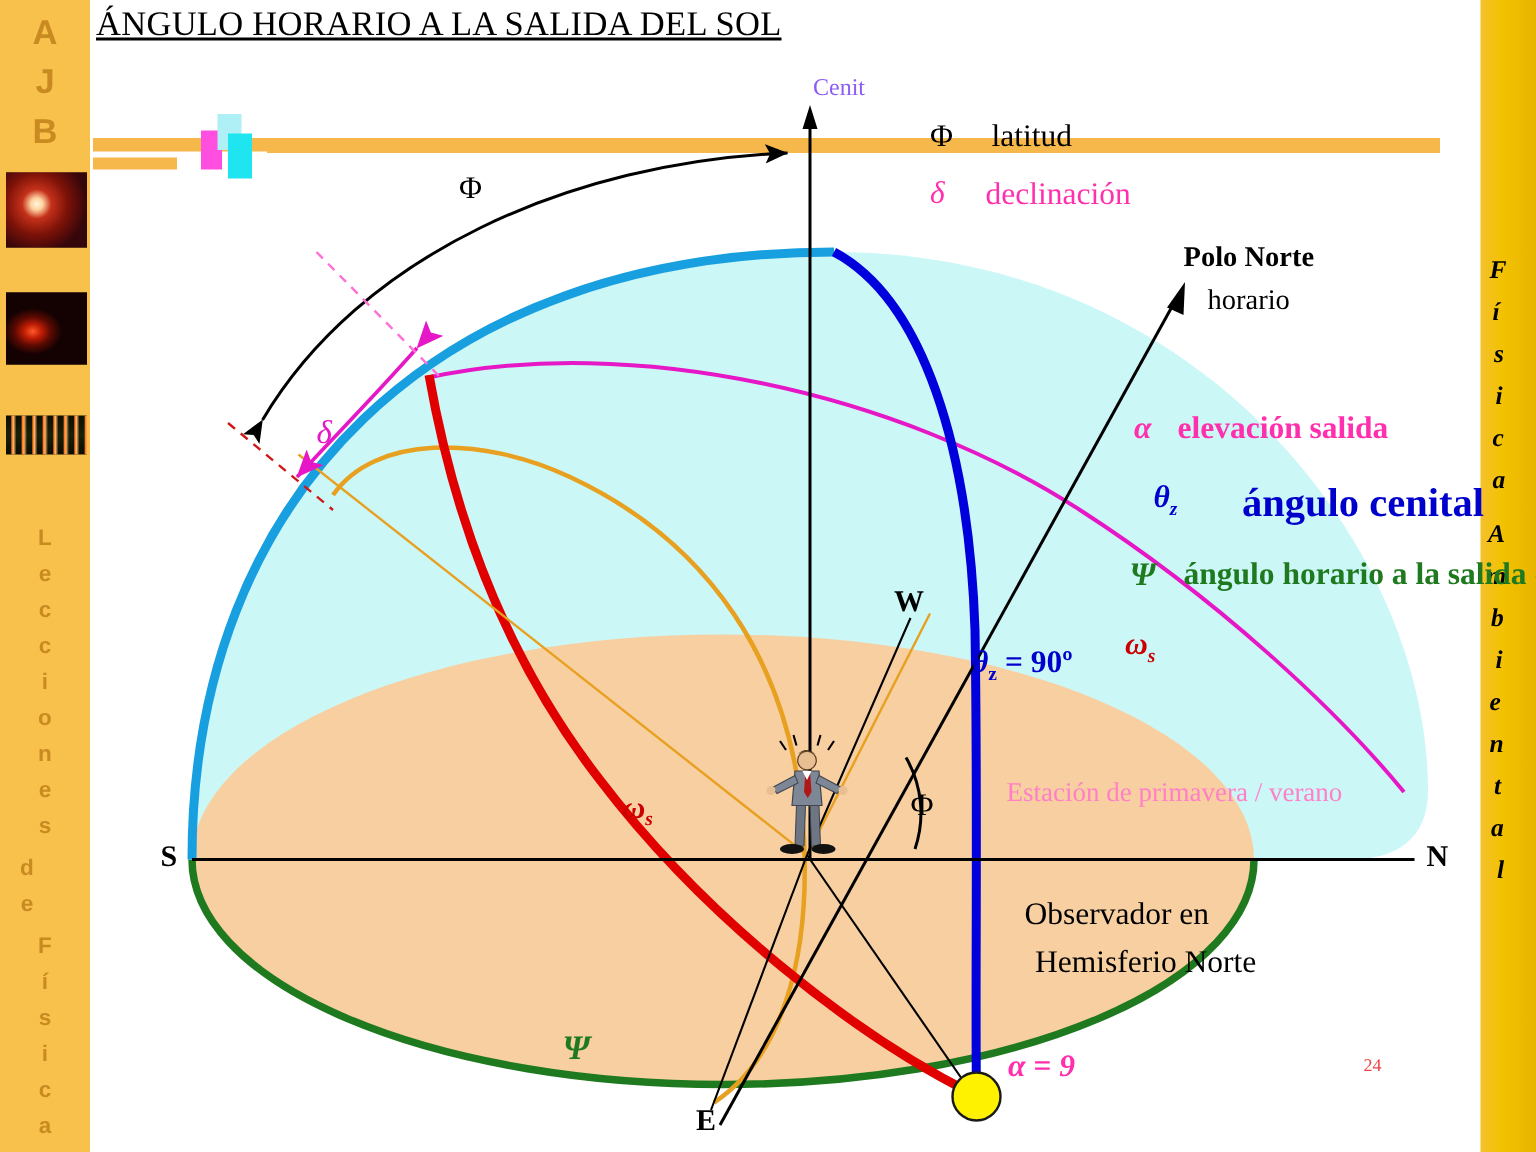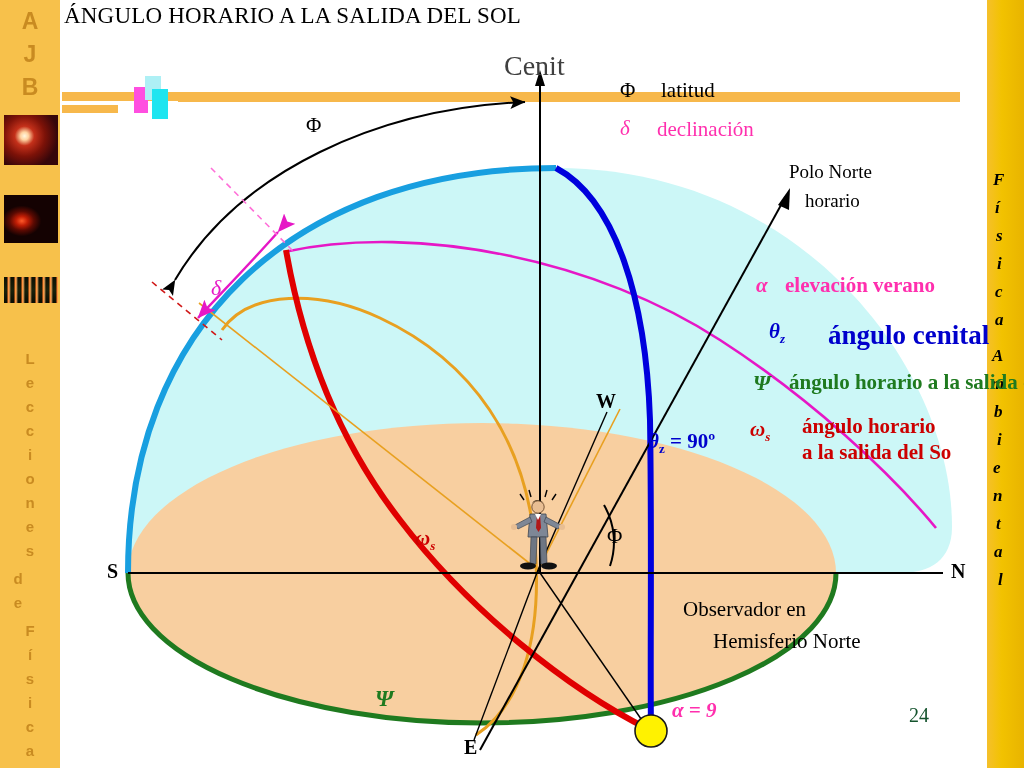--- a/index.html
+++ b/index.html
@@ -65,20 +65,21 @@
   }
 
   
   #title {
     position: absolute;
     left: 64px; top: 3px;
     font-size: 23px;
     color: #000;
     letter-spacing: 0.2px;
     white-space: nowrap;
+    text-decoration: underline;
   }
   .lbl {
     position: absolute;
     white-space: nowrap;
     line-height: 1.12;
   }
   .serif { font-family: "Liberation Serif", serif; }
   .bold  { font-weight: bold; }
   .ital  { font-style: italic; }
 
@@ -236,27 +237,27 @@
       <path d="M 531,537 l 6,0 l -1,27 l -6,0 z" fill="#6E7683" stroke="#3F4652" stroke-width="0.7"></path>
       <path d="M 540,537 l 6,0 l 1,27 l -6,0 z" fill="#6E7683" stroke="#3F4652" stroke-width="0.7"></path>
 
       <ellipse cx="528" cy="566" rx="8" ry="3.4" fill="#111"></ellipse>
       <ellipse cx="549" cy="566" rx="8" ry="3.4" fill="#111"></ellipse>
     </g>
 
     <circle cx="651" cy="731" r="16" fill="#FFF200" stroke="#1a1a1a" stroke-width="1.6"></circle>
   </svg>
 
-  <div class="lbl serif" style="left:504px;top:50px;font-size:28px;color:#404040;">Cenit</div>
+  <div class="lbl serif" style="left:542px;top:50px;font-size:16px;color:#8b5cf6;">Cenit</div>
 
   <div class="lbl serif" style="left:306px;top:114px;font-size:21px;color:#000;">Φ</div>
 
   <div class="lbl serif ital" style="left:211px;top:276px;font-size:22px;color:#E617C6;">δ</div>
 
-  <div class="lbl serif" style="left:789px;top:161px;font-size:19px;color:#000;">Polo Norte</div>
+  <div class="lbl serif" style="left:789px;top:161px;font-size:19px;color:#000;font-weight:bold;">Polo Norte</div>
   <div class="lbl serif" style="left:805px;top:190px;font-size:19px;color:#000;">horario</div>
 
   <div class="lbl serif bold" style="left:107px;top:560px;font-size:20px;color:#000;">S</div>
   <div class="lbl serif bold" style="left:951px;top:560px;font-size:20px;color:#000;">N</div>
   <div class="lbl serif bold" style="left:596px;top:390px;font-size:20px;color:#000;">W</div>
   <div class="lbl serif bold" style="left:464px;top:736px;font-size:20px;color:#000;">E</div>
 
   <div class="lbl serif" style="left:607px;top:525px;font-size:21px;color:#000;">Φ</div>
 
   <div class="lbl serif bold ital" style="left:415px;top:527px;font-size:21px;color:#CC0000;">
@@ -264,40 +265,37 @@
   </div>
 
   <div class="lbl serif bold ital" style="left:375px;top:686px;font-size:23px;color:#1F7A1F;">Ψ</div>
 
   <div class="lbl serif bold" style="left:648px;top:430px;font-size:21px;color:#0000CC;">
     <span class="ital">θ</span><sub style="font-size:13px;">z</sub><span> = 90º</span>
   </div>
 
   <div class="lbl serif bold ital" style="left:672px;top:699px;font-size:21px;color:#FF2FAE;">α = 9</div>
 
+  <div class="lbl serif" style="left:671px;top:518px;font-size:18px;color:#FF7FC8;">Estación de primavera / verano</div>
 
   <div class="lbl serif" style="left:683px;top:598px;font-size:21px;color:#000;">Observador en</div>
-  <div class="lbl serif" style="left:713px;top:630px;font-size:21px;color:#000;">Hemisferio Norte</div>
+  <div class="lbl serif" style="left:690px;top:630px;font-size:21px;color:#000;">Hemisferio Norte</div>
 
   <div class="lbl serif" style="left:620px;top:79px;font-size:21px;color:#000;">Φ</div>
   <div class="lbl serif" style="left:661px;top:79px;font-size:21px;color:#000;">latitud</div>
 
   <div class="lbl serif ital" style="left:620px;top:117px;font-size:21px;color:#FF2FAE;">δ</div>
   <div class="lbl serif" style="left:657px;top:118px;font-size:21px;color:#FF2FAE;font-family:Liberation Serif, serif;">declinación</div>
 
   <div class="lbl serif bold ital" style="left:756px;top:274px;font-size:21px;color:#FF2FAE;">α</div>
-  <div class="lbl serif bold" style="left:785px;top:274px;font-size:21px;color:#FF2FAE;">elevación verano</div>
+  <div class="lbl serif bold" style="left:785px;top:274px;font-size:21px;color:#FF2FAE;">elevación salida</div>
 
   <div class="lbl serif bold ital" style="left:750px;top:320px;font-size:21px;color:#0000CC;margin-left:19px;">θ<sub style="font-size:13px;">z</sub></div>
   <div class="lbl serif bold" style="left:781px;top:320px;font-size:27px;color:#0000CC;margin-left:47px;">ángulo cenital</div>
 
   <div class="lbl serif bold ital" style="left:753px;top:371px;font-size:22px;color:#1F7A1F;">Ψ</div>
   <div class="lbl serif bold" style="left:789px;top:371px;font-size:21px;color:#1F7A1F;">ángulo horario a la salida del So</div>
 
   <div class="lbl serif bold ital" style="left:750px;top:418px;font-size:21px;color:#CC0000;">ω<sub style="font-size:13px;">s</sub></div>
-  <div class="lbl serif bold" style="left:802px;top:413px;font-size:21px;color:#CC0000;line-height:1.25;">
-    <span>ángulo horario</span><br>
-    <span>a la salida del So</span>
-  </div>
-
-  <div class="lbl serif" style="left:909px;top:704px;font-size:20px;color:#14532d;">24</div>
+
+  <div class="lbl serif" style="left:909px;top:704px;font-size:12px;color:#ef4444;">24</div>
 
 </div>
 
 </body></html>

